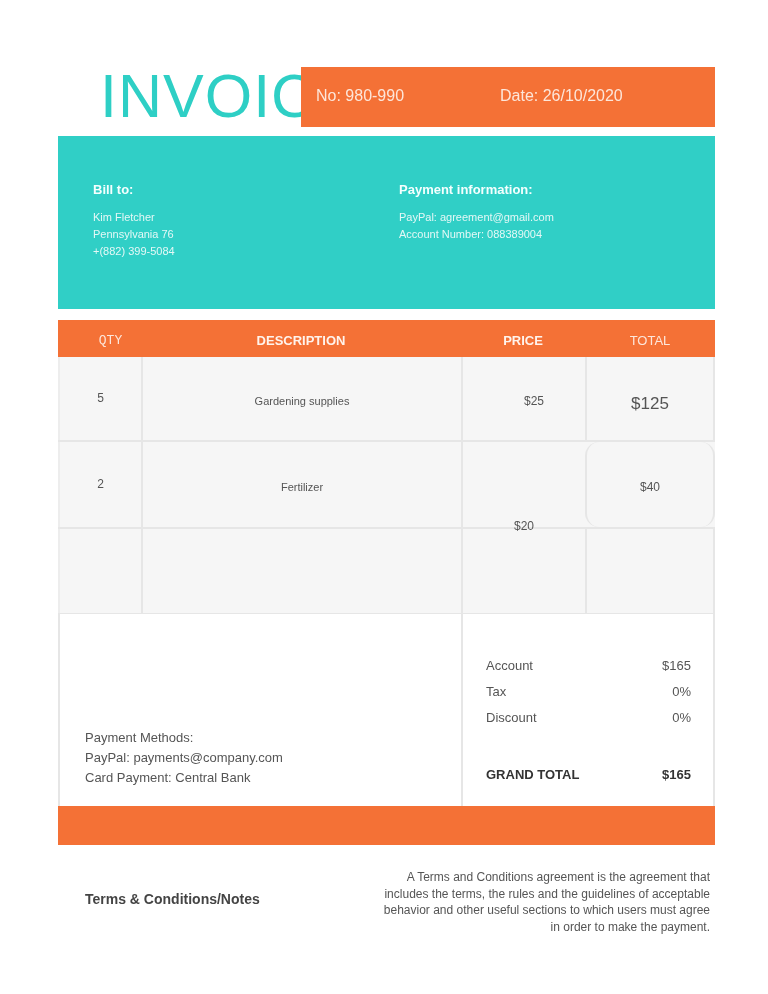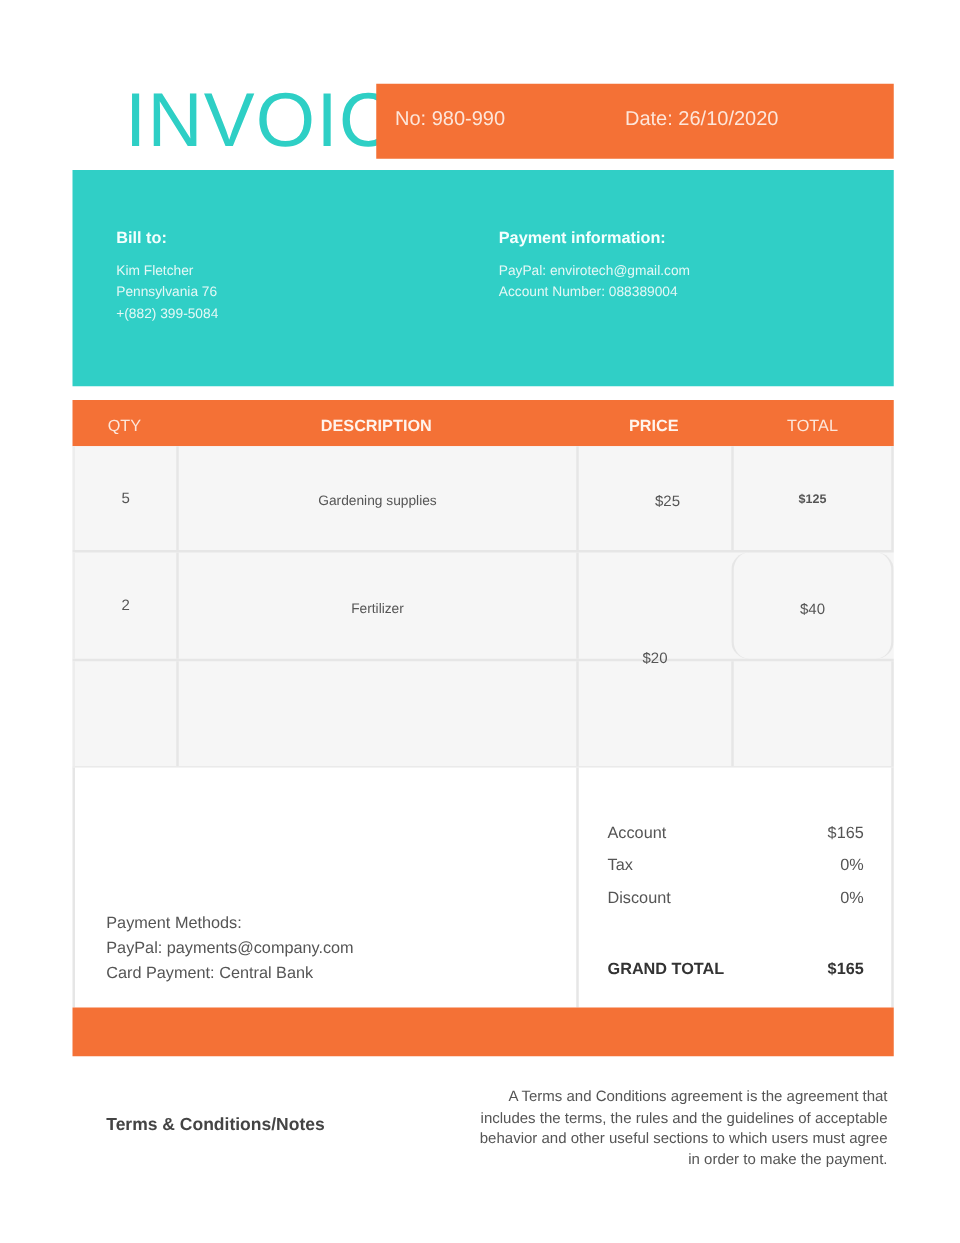--- a/index.html
+++ b/index.html
@@ -41,44 +41,44 @@
   <span class="date">Date: 26/10/2020</span>
 </div>
 
 <div id="teal" class="abs">
   <div class="tb-h" style="left:35px;top:46px;">Bill to:</div>
   <div class="tb-l" style="left:35px;top:73px;">Kim Fletcher</div>
   <div class="tb-l" style="left:35px;top:90px;">Pennsylvania 76</div>
   <div class="tb-l" style="left:35px;top:107px;">+(882) 399-5084</div>
 
   <div class="tb-h" style="left:341px;top:46px;">Payment information:</div>
-  <div class="tb-l" style="left:341px;top:73px;">PayPal: envirotech@gmail.com</div>
+  <div class="tb-l" style="left:341px;top:73px;">PayPal: agreement@gmail.com</div>
   <div class="tb-l" style="left:341px;top:90px;">Account Number: 088389004</div>
 </div>
 
 <div id="thead" class="abs">
-  <div class="th" style="left:0;width:83px;">QTY</div>
+  <div class="th" style="left:11px;width:83px;font-family:Liberation Mono, monospace;">QTY</div>
   <div class="th bold" style="left:83px;width:320px;">DESCRIPTION</div>
   <div class="th bold" style="left:403px;width:124px;">PRICE</div>
   <div class="th" style="left:527px;width:130px;">TOTAL</div>
 </div>
 
 <div id="tbody" class="abs">
   <div class="row" style="top:0;height:85px;">
     <div class="cell first" style="left:0;width:83px;">
         <div class="vl" style="top:34px;font-size:12px;">5</div>
       </div>
     <div class="cell" style="left:83px;width:320px;">
         <div class="vl" style="top:38px;">Gardening supplies</div>
       </div>
     <div class="cell" style="left:403px;width:144px;">
         <div class="vl" style="top:37px;font-size:12px;">$25</div>
       </div>
     <div class="cell" style="left:527px;width:130px;border-right:2px solid #e6e6e6;">
-        <div class="vl" style="top:37px;font-size:10px;font-weight:bold;">$125</div>
+        <div class="vl" style="top:37px;font-size:17px;">$125</div>
       </div>
   </div>
   <div class="row" style="top:85px;height:87px;">
     <div class="cell first" style="left:0;width:83px;">
         <div class="vl" style="top:35px;font-size:12px;">2</div>
       </div>
     <div class="cell" style="left:83px;width:320px;">
         <div class="vl" style="top:39px;">Fertilizer</div>
       </div>
     <div class="cell" style="left:403px;width:124px;">

